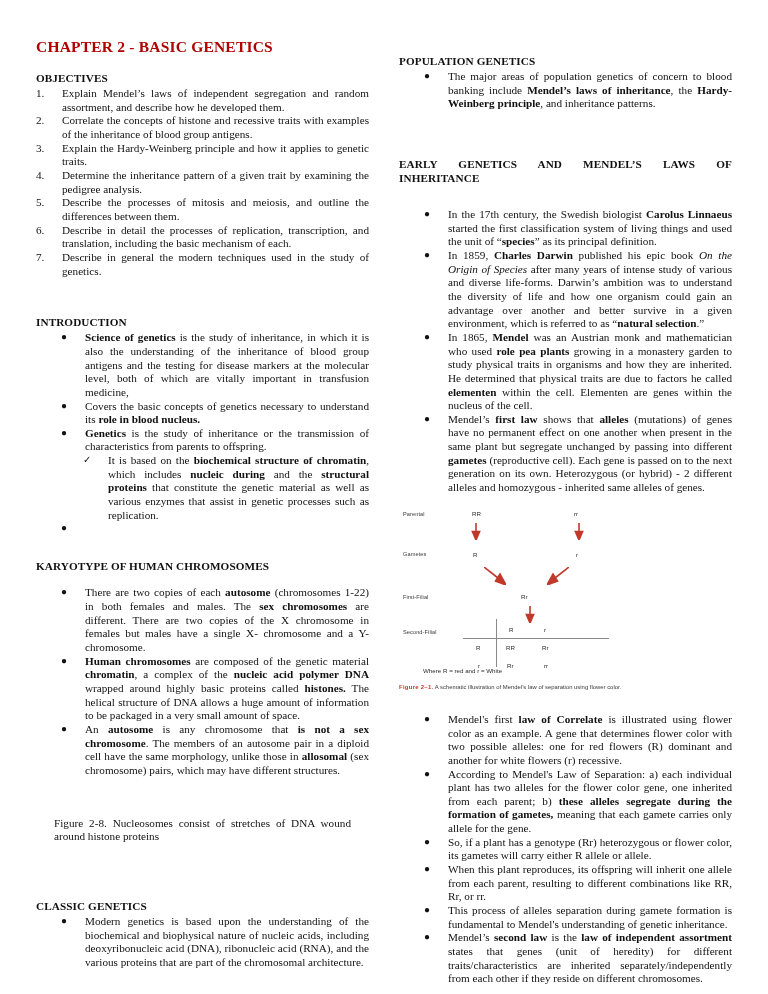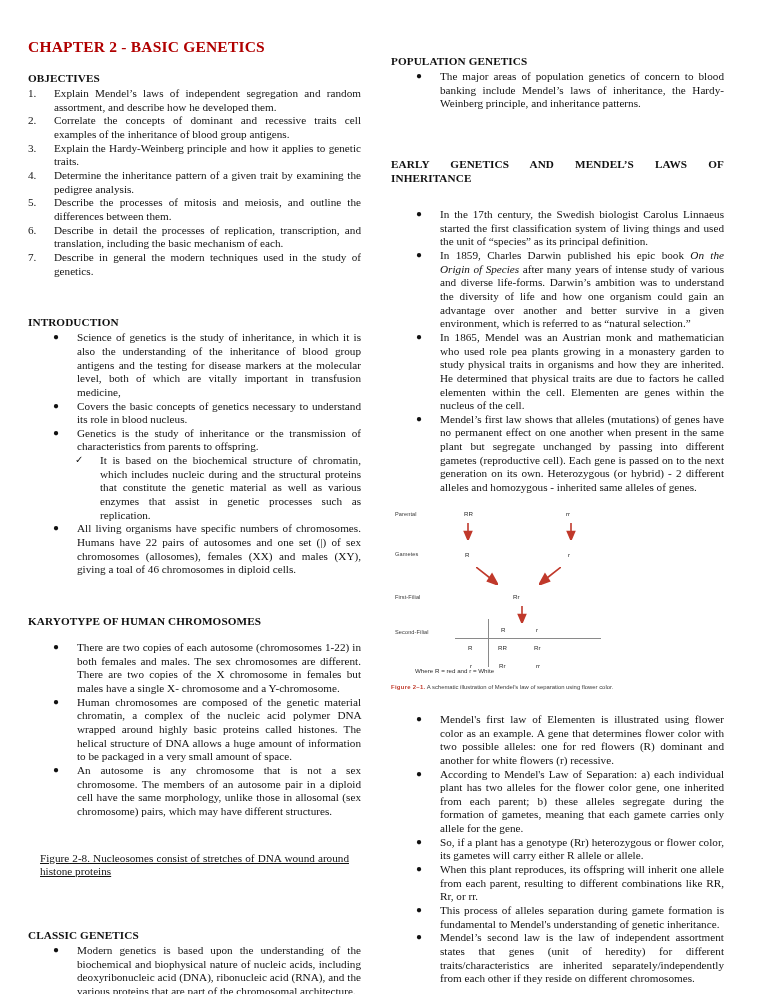--- a/index.html
+++ b/index.html
@@ -12,21 +12,21 @@
     height: 994px;
     font-family: "Liberation Serif", "DejaVu Serif", serif;
     color: #111111;
     overflow: hidden;
   }
   .page {
     position: relative;
     width: 768px;
     height: 850px;
     box-sizing: border-box;
-    padding: 38px 38px 0 28px;
+    padding: 38px 38px 0 36px;
   }
   .columns {
     display: flex;
     gap: 30px;
     align-items: flex-start;
   }
   .col {
     width: 333px;
     flex: 0 0 333px;
   }
@@ -98,28 +98,27 @@
   ul.bul > li > .mk.check {
     left: 24px;
     top: -1px;
     font-size: 10px;
   }
 
   p.plain {
     font-size: 11.2px;
     line-height: 1.22;
     text-align: justify;
-    margin: 12px;
-    text-decoration: underline;
+    margin: 18px;
   }
   .gap-sm { height: 11px; }
   .gap-md { height: 21px; }
   .gap-lg { height: 30px; }
 
-  b, strong { font-weight: normal; }
+  b, strong { font-weight: bold; }
   i, em { font-style: italic; }
 
   
   .figure {
     position: relative;
     width: 333px;
     height: 160px;
     margin: 12px 0 0 0;
     font-family: "Liberation Sans", "DejaVu Sans", sans-serif;
   }
@@ -182,37 +181,37 @@
 <div class="page">
   <div class="columns">
 
     <div class="col">
 
       <h1 class="doc-title">CHAPTER 2 - BASIC GENETICS</h1>
 
       <h2 class="section">OBJECTIVES</h2>
       <ol class="objectives" id="objectives-list">
           <li><span class="num">1.</span><span>Explain Mendel’s laws of independent segregation and random assortment, and describe how he developed them.</span></li>
-          <li><span class="num">2.</span><span>Correlate the concepts of dominant and recessive traits cell examples of the inheritance of blood group antigens.</span></li>
+          <li><span class="num">2.</span><span>Correlate the concepts of histone and recessive traits with examples of the inheritance of blood group antigens.</span></li>
           <li><span class="num">3.</span><span>Explain the Hardy-Weinberg principle and how it applies to genetic traits.</span></li>
           <li><span class="num">4.</span><span>Determine the inheritance pattern of a given trait by examining the pedigree analysis.</span></li>
           <li><span class="num">5.</span><span>Describe the processes of mitosis and meiosis, and outline the differences between them.</span></li>
           <li><span class="num">6.</span><span>Describe in detail the processes of replication, transcription, and translation, including the basic mechanism of each.</span></li>
           <li><span class="num">7.</span><span>Describe in general the modern techniques used in the study of genetics.</span></li>
         </ol>
 
       <div class="gap-md"></div>
 
       <h2 class="section">INTRODUCTION</h2>
       <ul class="bul" id="intro-list">
           <li><span class="mk">●</span><span><b>Science of genetics</b> is the study of inheritance, in which it is also the understanding of the inheritance of blood group antigens and the testing for disease markers at the molecular level, both of which are vitally important in transfusion medicine,</span></li>
           <li><span class="mk">●</span><span>Covers the basic concepts of genetics necessary to understand its <b>role in blood nucleus.</b></span></li>
           <li><span class="mk">●</span><span><b>Genetics</b> is the study of inheritance or the transmission of characteristics from parents to offspring.</span></li>
           <li style="padding-left: 72px;"><span class="mk check" style="left: 47px;">✓</span><span>It is based on the <b>biochemical structure of chromatin</b>, which includes <b>nucleic during</b> and the <b>structural proteins</b> that constitute the genetic material as well as various enzymes that assist in genetic processes such as replication.</span></li>
-          <li><span class="mk">●</span><span>All living organisms have specific numbers of <b>chromosomes</b>. Humans have 22 pairs of <b>autosomes</b> and one set (|) of <b>sex chromosomes (allosomes)</b>, females (XX) and males (XY), giving a toal of 46 chromosomes in diploid cells.</span></li>
+          <li><span class="mk">●</span></li>
         </ul>
 
       <div class="gap-md"></div>
 
       <h2 class="section">KARYOTYPE OF HUMAN CHROMOSOMES</h2>
       <div class="gap-sm"></div>
       <ul class="bul" id="karyo-list">
           <li><span class="mk">●</span><span>There are two copies of each <b>autosome</b> (chromosomes 1-22) in both females and males. The <b>sex chromosomes</b> are different. There are two copies of the X chromosome in females but males have a single X- chromosome and a Y-chromosome.</span></li>
           <li><span class="mk">●</span><span><b>Human chromosomes</b> are composed of the genetic material <b>chromatin</b>, a complex of the <b>nucleic acid polymer DNA</b> wrapped around highly basic proteins called <b>histones.</b> The helical structure of DNA allows a huge amount of information to be packaged in a very small amount of space.</span></li>
           <li><span class="mk">●</span><span>An <b>autosome</b> is any chromosome that <b>is not a sex chromosome</b>. The members of an autosome pair in a diploid cell have the same morphology, unlike those in <b>allosomal</b> (sex chromosome) pairs, which may have different structures.</span></li>
@@ -303,21 +302,21 @@
       <p class="fig-note">Where R = red and r = White</p>
 
       <p class="fig-caption">
         <span class="fignum">Figure 2–1.</span>
         <span>A schematic illustration of Mendel’s law of separation using flower color.</span>
       </p>
 
       <div class="gap-md"></div>
 
       <ul class="bul" id="afterfig-list">
-          <li><span class="mk">●</span><span>Mendel's first <b>law of Elementen</b> is illustrated using flower color as an example. A gene that determines flower color with two possible alleles: one for red flowers (R) dominant and another for white flowers (r) recessive.</span></li>
+          <li><span class="mk">●</span><span>Mendel's first <b>law of Correlate</b> is illustrated using flower color as an example. A gene that determines flower color with two possible alleles: one for red flowers (R) dominant and another for white flowers (r) recessive.</span></li>
           <li><span class="mk">●</span><span>According to Mendel's Law of Separation: a) each individual plant has two alleles for the flower color gene, one inherited from each parent; b) <b>these alleles segregate during the formation of gametes,</b> meaning that each gamete carries only allele for the gene.</span></li>
           <li><span class="mk">●</span><span>So, if a plant has a genotype (Rr) heterozygous or flower color, its gametes will carry either R allele or allele.</span></li>
           <li><span class="mk">●</span><span>When this plant reproduces, its offspring will inherit one allele from each parent, resulting to different combinations like RR, Rr, or rr.</span></li>
           <li><span class="mk">●</span><span>This process of alleles separation during gamete formation is fundamental to Mendel's understanding of genetic inheritance.</span></li>
           <li><span class="mk">●</span><span>Mendel’s <b>second law</b> is the <b>law of independent assortment</b> states that genes (unit of heredity) for different traits/characteristics are inherited separately/independently from each other if they reside on different chromosomes.</span></li>
         </ul>
     </div>
   </div>
 </div>
 

